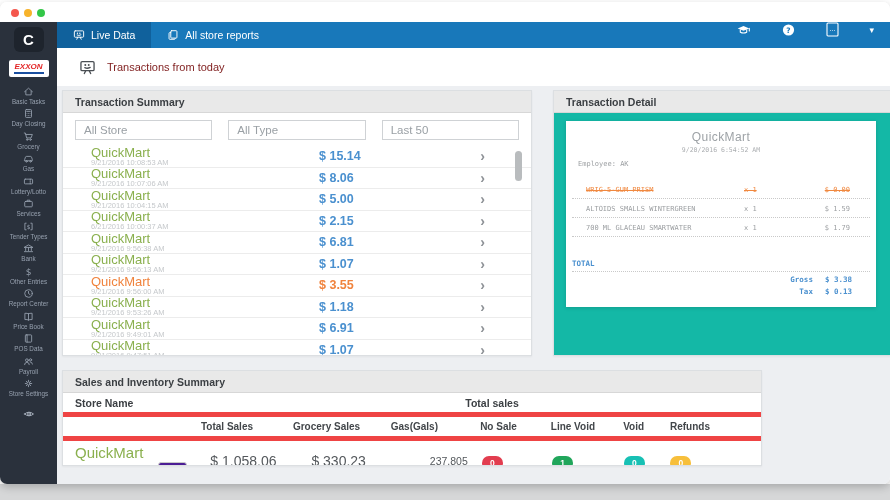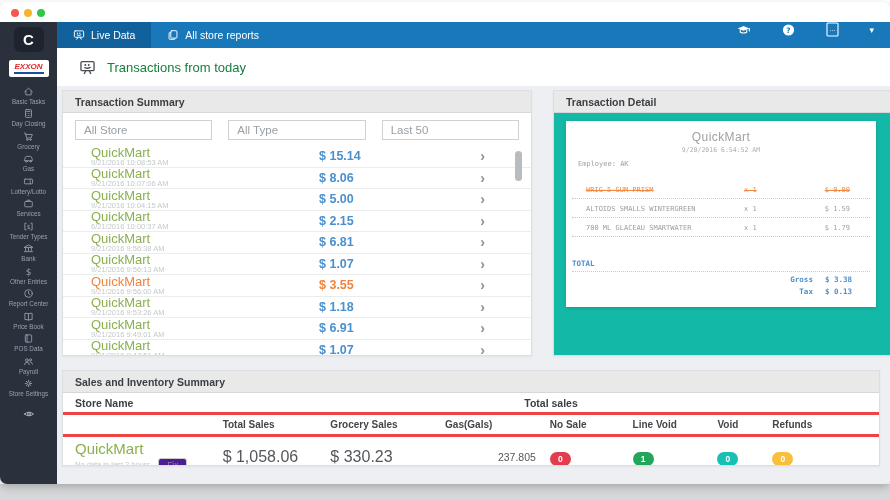--- a/index.html
+++ b/index.html
@@ -39,30 +39,30 @@
   .tab{height:26px;display:flex;align-items:center;gap:6px;padding:0 16px;font-size:10.5px;cursor:pointer}
   .tab.active{background:#10619c}
   .tab .ic{width:12px;height:12px}
   .topbar-right{margin-left:auto;display:flex;align-items:center;gap:30px;padding-right:16px}
   .topbar-right .ic{width:15px;height:14px;cursor:pointer}
   .caret{font-size:9px;cursor:pointer}
   
   .pagehead{position:absolute;left:57px;top:46px;right:0;height:38px;background:#fff;
     display:flex;align-items:center;gap:10px;padding-left:21px;box-sizing:border-box}
   .pagehead .ic{width:19px;height:17px;color:#4a4f54}
-  .pagetitle{font-size:13px;color:#15803d}
+  .pagetitle{font-size:11px;color:#7f1d1d}
   
   .content{position:absolute;left:57px;top:84px;right:0;bottom:0;background:#edeff2}
   .panel{position:absolute;background:#fff;border:1px solid #dcdfe2;box-sizing:border-box;
     box-shadow:0 1px 2px rgba(0,0,0,.05)}
   .panel-h{height:21px;background:#e9e9e9;border-bottom:1px solid #d7d7d7;display:flex;
     align-items:center;padding-left:12px;font-size:10.5px;font-weight:bold;color:#3b3f43}
   #ts-panel{left:5px;top:4px;width:470px;height:266px;overflow:hidden}
   #td-panel{left:496px;top:4px;width:341px;height:266px;background:#14b8a6}
-  #sis-panel{left:5px;top:284px;width:818px;height:96px;overflow:hidden}
+  #sis-panel{left:5px;top:284px;width:700px;height:96px;overflow:hidden}
   
   .filters{display:flex;gap:16px;padding:7px 12px 6px}
   .filter{flex:1;height:18px;border:1px solid #cfd2d5;background:#fff;color:#9aa0a5;
     font-size:11.5px;display:flex;align-items:center;padding-left:8px;cursor:text}
   
   .txrows{position:relative}
   .txrow{height:20.5px;display:flex;align-items:center;border-bottom:1px solid #ececec;
     padding-left:28px;cursor:pointer}
   .txname{width:228px}
   .store{color:#8ab04e;font-size:13px;line-height:11px}
@@ -82,28 +82,28 @@
   .r-item{display:flex;align-items:center;padding:3px 0 4px;border-bottom:1px dotted #c9c9c9;margin-bottom:3px}
   .r-item .n{margin-left:14px;width:158px}
   .r-item .q{width:40px}
   .r-item .p{margin-left:auto;margin-right:20px}
   .r-item.voided{color:#f0883f;text-decoration:line-through}
   .r-total-label{text-align:left;padding:7px 24px 3px 0;margin:0 6px;color:#4a90cf;
     font-weight:bold;font-size:7.5px;border-bottom:1px dotted #c9c9c9}
   .r-tot-row{display:flex;justify-content:flex-end;gap:12px;padding-right:24px;
     color:#4a90cf;font-size:7.5px;font-weight:bold;margin-top:3px}
   
-  .grid-row{display:flex;align-items:center;border-bottom:3px solid #ef4444;background:#fff}
+  .grid-row{display:flex;align-items:center;border-bottom:5px solid #ef4444;background:#fff}
   .h1{height:19px;font-size:10.5px;font-weight:bold;color:#3b3f43}
   .h2{height:19px;font-size:10px;font-weight:bold;color:#42464a}
   .body-row{height:39px;border-bottom:none}
   .c-store{width:160px;padding-left:12px;box-sizing:border-box}
   .c-group{flex:1;text-align:center}
   .c1{width:108px}.c2{width:115px}.c3{width:105px}.c4{width:83px}.c5{width:85px}.c6{width:55px}.c7{width:107px}
-  .money{text-align:left;padding-right:6px;box-sizing:border-box;font-size:16px;color:#54585c}
+  .money{text-align:center;padding-right:6px;box-sizing:border-box;font-size:14px;color:#54585c}
   .gasv{text-align:right;padding-right:14px;box-sizing:border-box;font-size:10.5px;color:#54585c}
   .badge{display:inline-block;min-width:13px;padding:2px 4px;border-radius:9px;color:#fff;
     font-size:8.5px;font-weight:bold;text-align:center}
   .store-big{color:#8ab04e;font-size:15px;line-height:14px}
   .store-sub{display:flex;align-items:center;gap:6px;margin-top:2px}
   .note{color:#c3c6c9;font-size:7.5px}
   .fixbtn{border:1px solid #c9c9c9;border-radius:3px;background:#4c1d95;color:#8b8b8b;
     font-size:8.5px;padding:1px 8px;cursor:pointer;font-family:"Liberation Sans",sans-serif}
 </style>
 </head>

